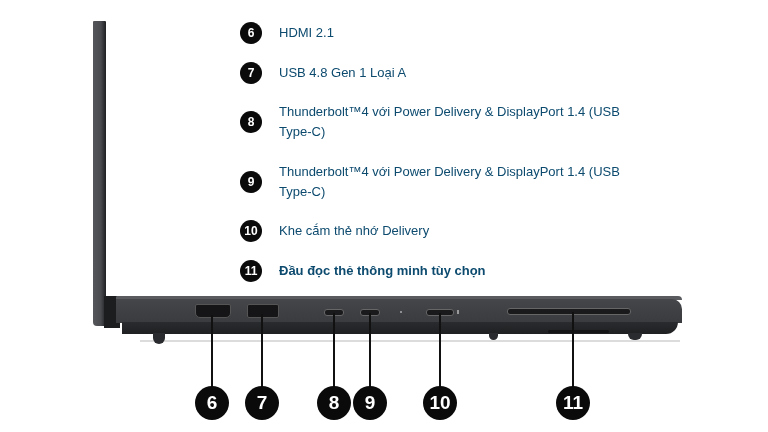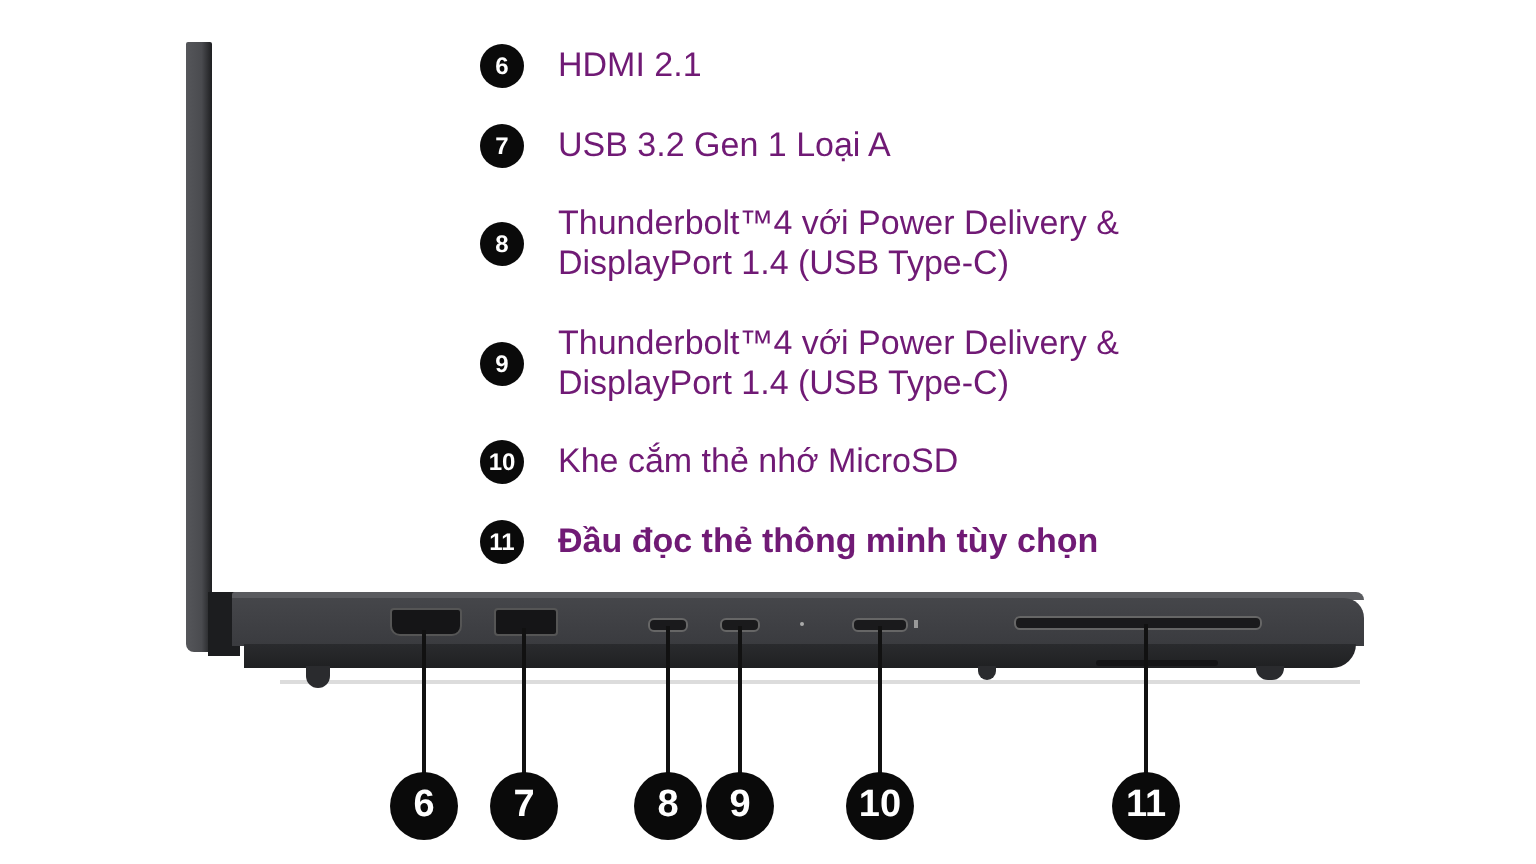--- a/index.html
+++ b/index.html
@@ -2,45 +2,45 @@
 <html><head>
 <meta charset="utf-8">
 <style>
   html, body { margin:0; padding:0; }
   body { width:768px; height:432px; background:#ffffff; position:relative; overflow:hidden;
          font-family:"Liberation Sans", sans-serif; color:#1a1a1a; }
   .abs { position:absolute; }
   .badge { position:absolute; width:22px; height:22px; border-radius:50%; background:#0a0a0a; color:#fff;
            font-family:"Liberation Sans", sans-serif; font-weight:bold; font-size:12px;
            display:flex; align-items:center; justify-content:center; }
-  .legend-text { position:absolute; font-size:17px; line-height:20px; color:#701a75; }
+  .legend-text { position:absolute; font-size:13px; line-height:20px; color:#0c4a6e; }
   .big-badge { position:absolute; width:34px; height:34px; border-radius:50%; background:#0a0a0a; color:#fff;
                font-family:"Liberation Sans", sans-serif; font-size:19px; font-weight:bold;
                display:flex; align-items:center; justify-content:center; }
   .leader { position:absolute; width:2px; background:#111; }
   .port { position:absolute; background:#1a1a1c; }
 </style>
 </head>
 <body>
 
 <div>
   <div class="badge" style="left:240px;top:22px;">6</div>
   <div class="legend-text" style="left:279px;top:23px;">HDMI 2.1</div>
 
   <div class="badge" style="left:240px;top:62px;">7</div>
-  <div class="legend-text" style="left:279px;top:63px;">USB 3.2 Gen 1 Loại A</div>
+  <div class="legend-text" style="left:279px;top:63px;">USB 4.8 Gen 1 Loại A</div>
 
   <div class="badge" style="left:240px;top:111px;">8</div>
   <div class="legend-text" style="left:279px;top:102px;width:345px;">Thunderbolt™4 với Power Delivery &amp; DisplayPort 1.4 (USB Type-C)</div>
 
   <div class="badge" style="left:240px;top:171px;">9</div>
   <div class="legend-text" style="left:279px;top:162px;width:345px;">Thunderbolt™4 với Power Delivery &amp; DisplayPort 1.4 (USB Type-C)</div>
 
   <div class="badge" style="left:240px;top:220px;">10</div>
-  <div class="legend-text" style="left:279px;top:221px;">Khe cắm thẻ nhớ MicroSD</div>
+  <div class="legend-text" style="left:279px;top:221px;">Khe cắm thẻ nhớ Delivery</div>
 
   <div class="badge" style="left:240px;top:260px;">11</div>
   <div class="legend-text" style="left:279px;top:261px;font-weight:bold;">Đầu đọc thẻ thông minh tùy chọn</div>
 </div>
 
 <div>
 
   <div class="abs" style="left:93px;top:21px;width:13px;height:305px;background:linear-gradient(90deg,#55565a 0%,#4a4b4f 60%,#1e1f21 100%);border-radius:1px 1px 2px 4px;"></div>
 
   <div class="abs" style="left:104px;top:296px;width:16px;height:32px;background:#1c1d1f;"></div>

